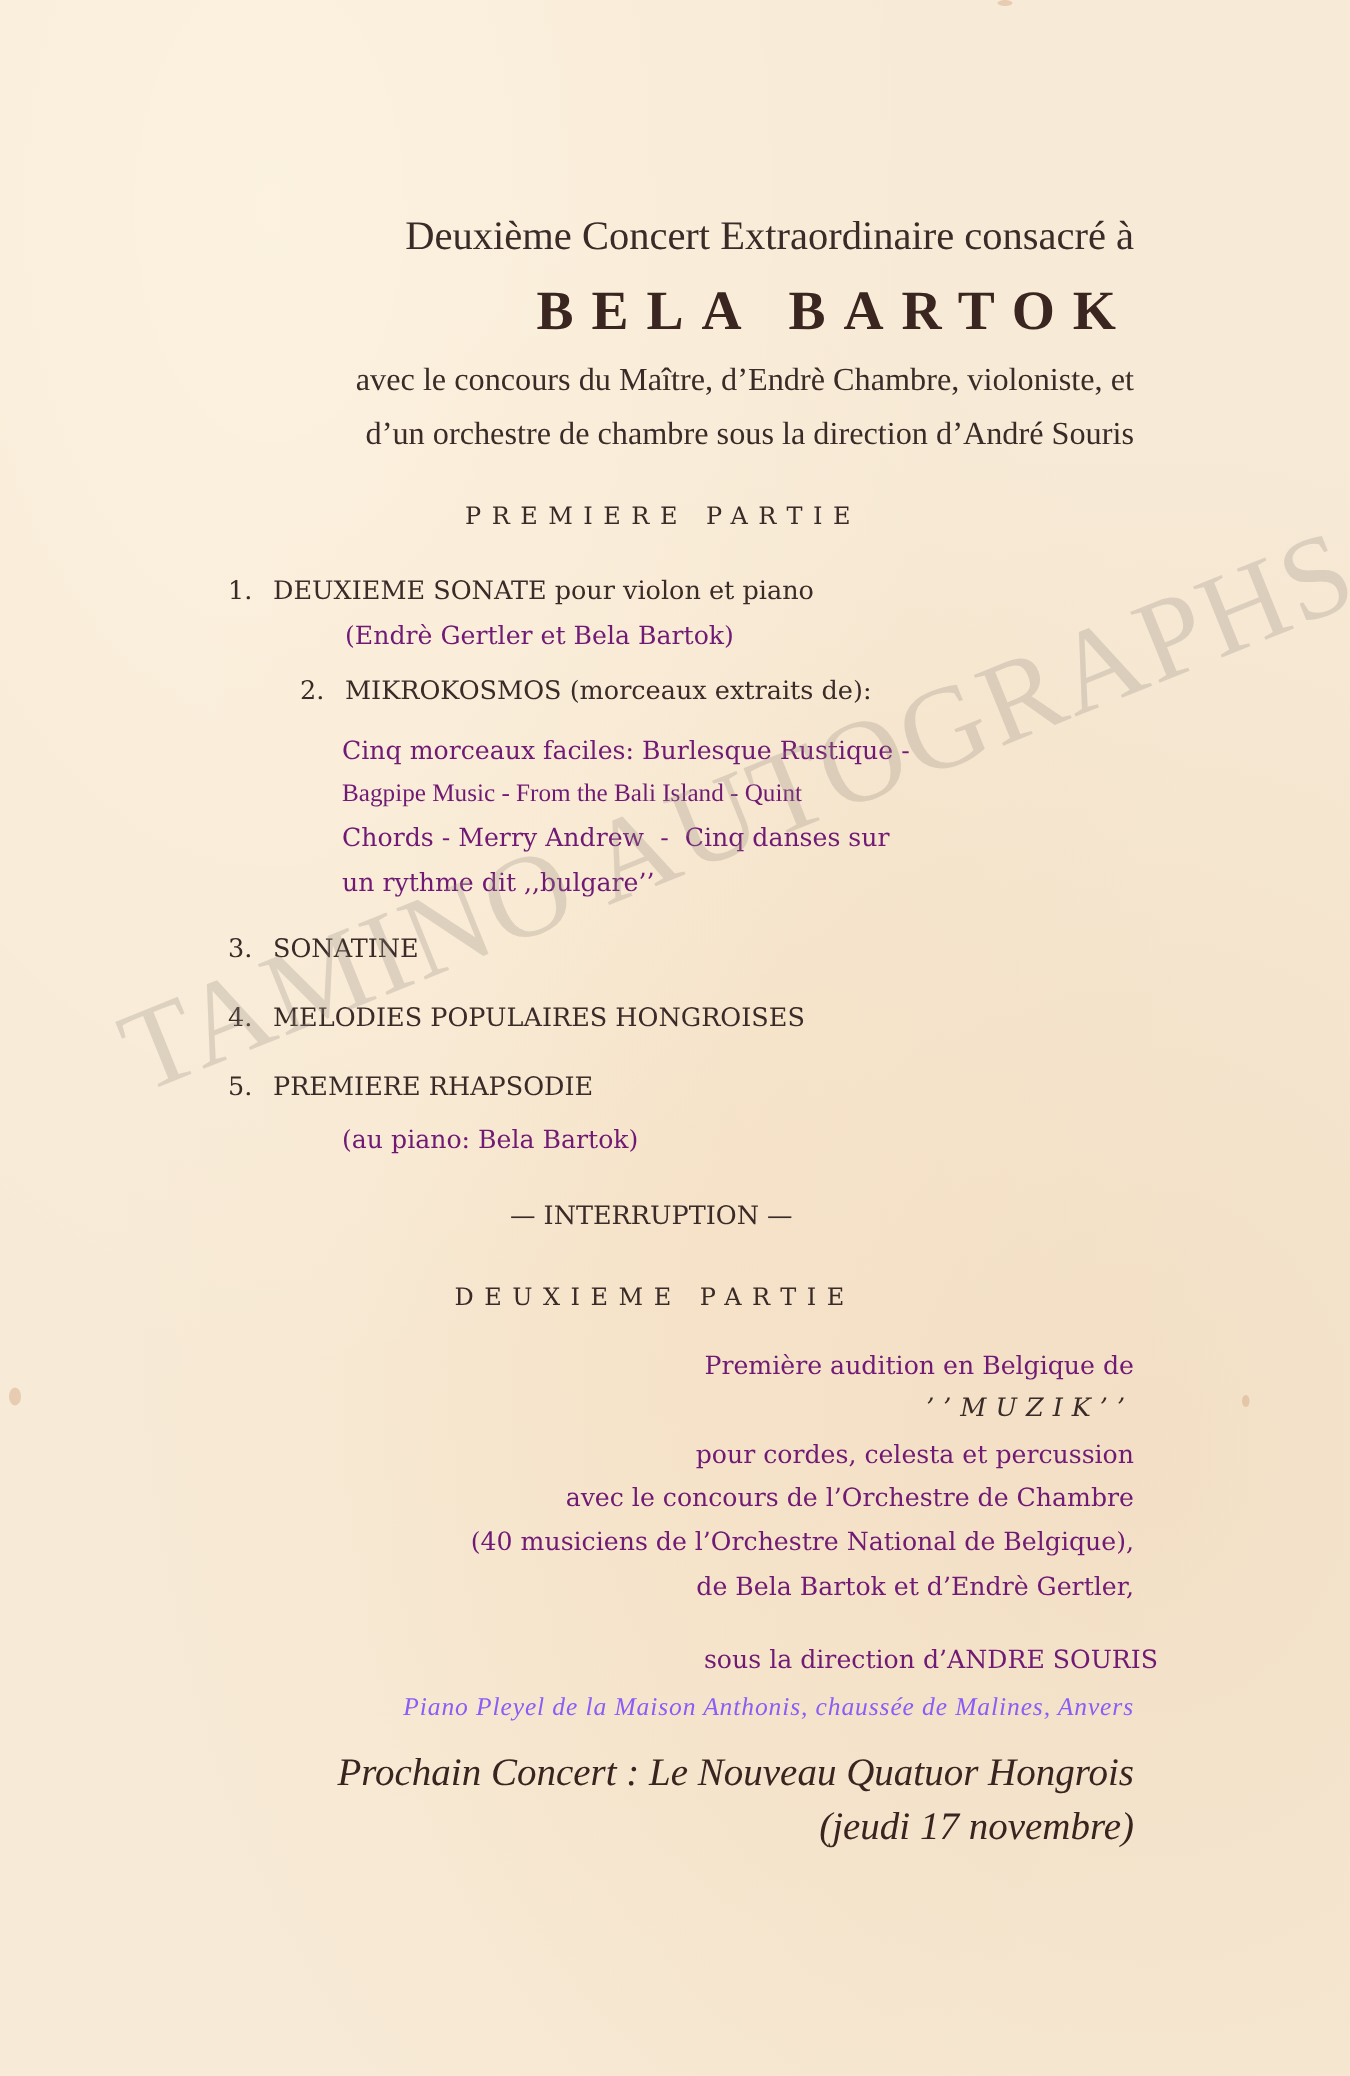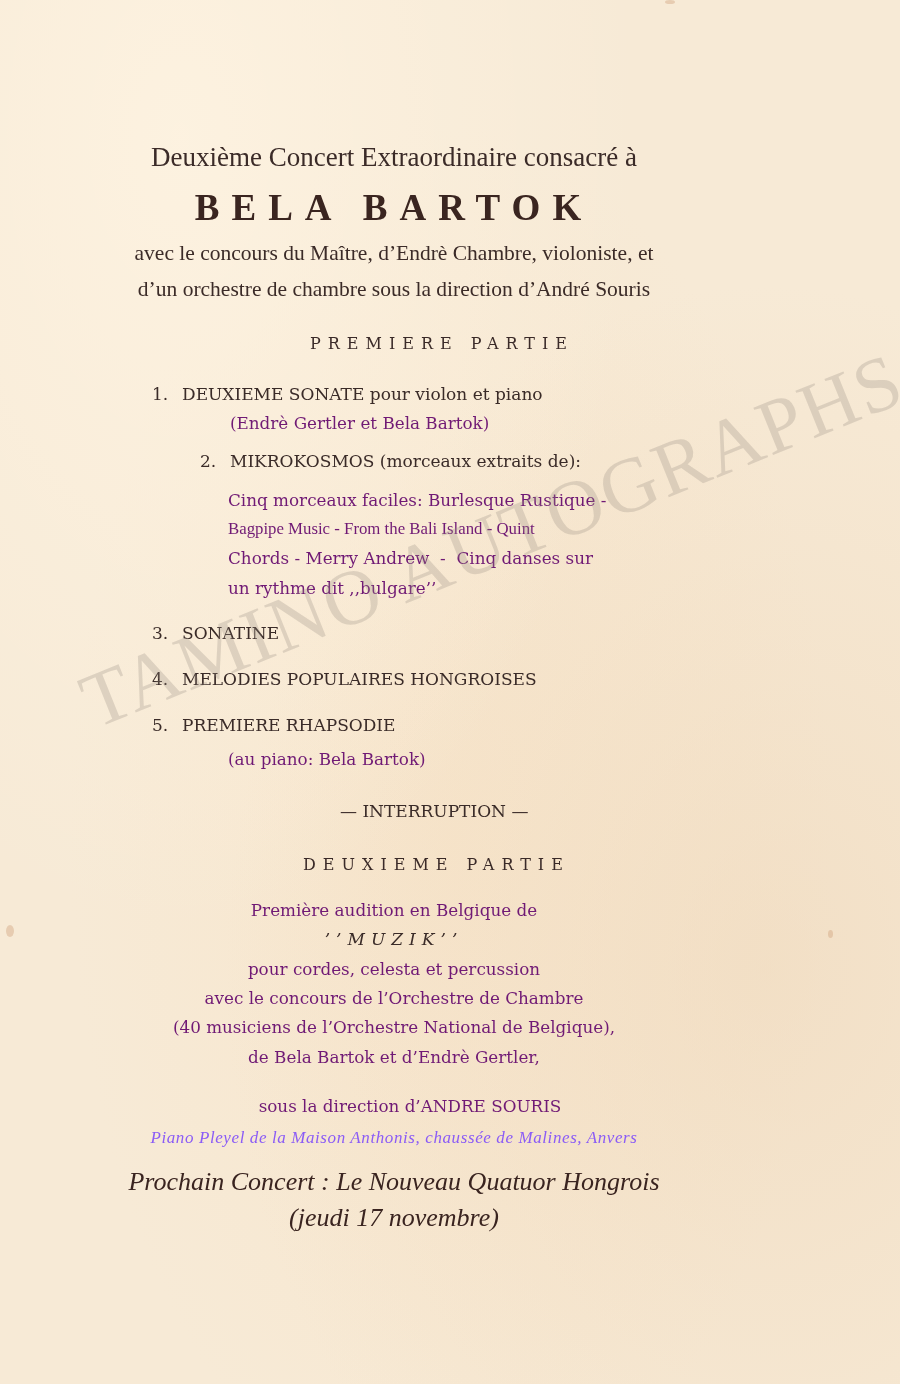--- a/index.html
+++ b/index.html
@@ -8,21 +8,21 @@
       background: #f7ead6;
       background-image:
         radial-gradient(ellipse at 20% 10%, rgba(255,245,228,0.7), rgba(0,0,0,0) 45%),
         radial-gradient(ellipse at 85% 70%, rgba(236,210,178,0.45), rgba(0,0,0,0) 50%),
         radial-gradient(ellipse at 50% 60%, rgba(248,226,196,0.5), rgba(0,0,0,0) 60%);
       color: #3a2a26;
     }
     .abs { position: absolute; white-space: nowrap; }
     .garamond { font-family: "Liberation Serif", "DejaVu Serif", serif; }
     .typewriter { font-family: "DejaVu Serif", "Liberation Serif", serif; }
-    .center { left: 0; width: 756px; text-align: center; padding-left: 16px; }
+    .center { left: 0; width: 756px; text-align: right; }
 
     .header-line { font-size: 27px; color: #3b2b28; }
     .title { font-size: 37px; font-weight: bold; letter-spacing: 12px; color: #3a2520; }
     .sub { font-size: 21.5px; color: #3b2b28; }
 
     .part-heading { font-size: 16px; letter-spacing: 7px; color: #3a2a28; }
     .item { font-size: 17px; color: #3a2b28; }
     .item-num { width: 30px; display: inline-block; }
     .body-line { font-size: 16.8px; color: #701a75; }
 

